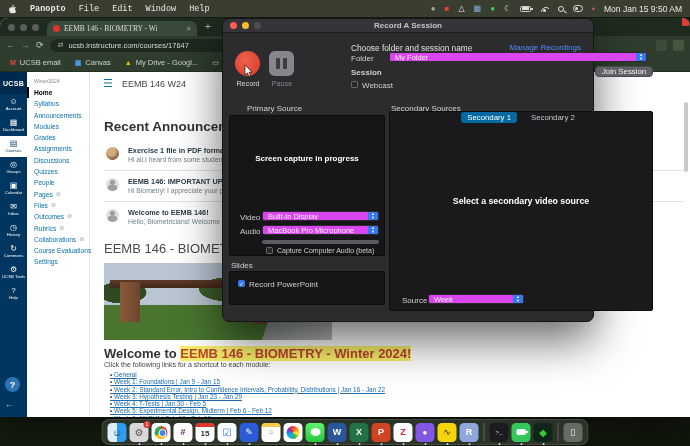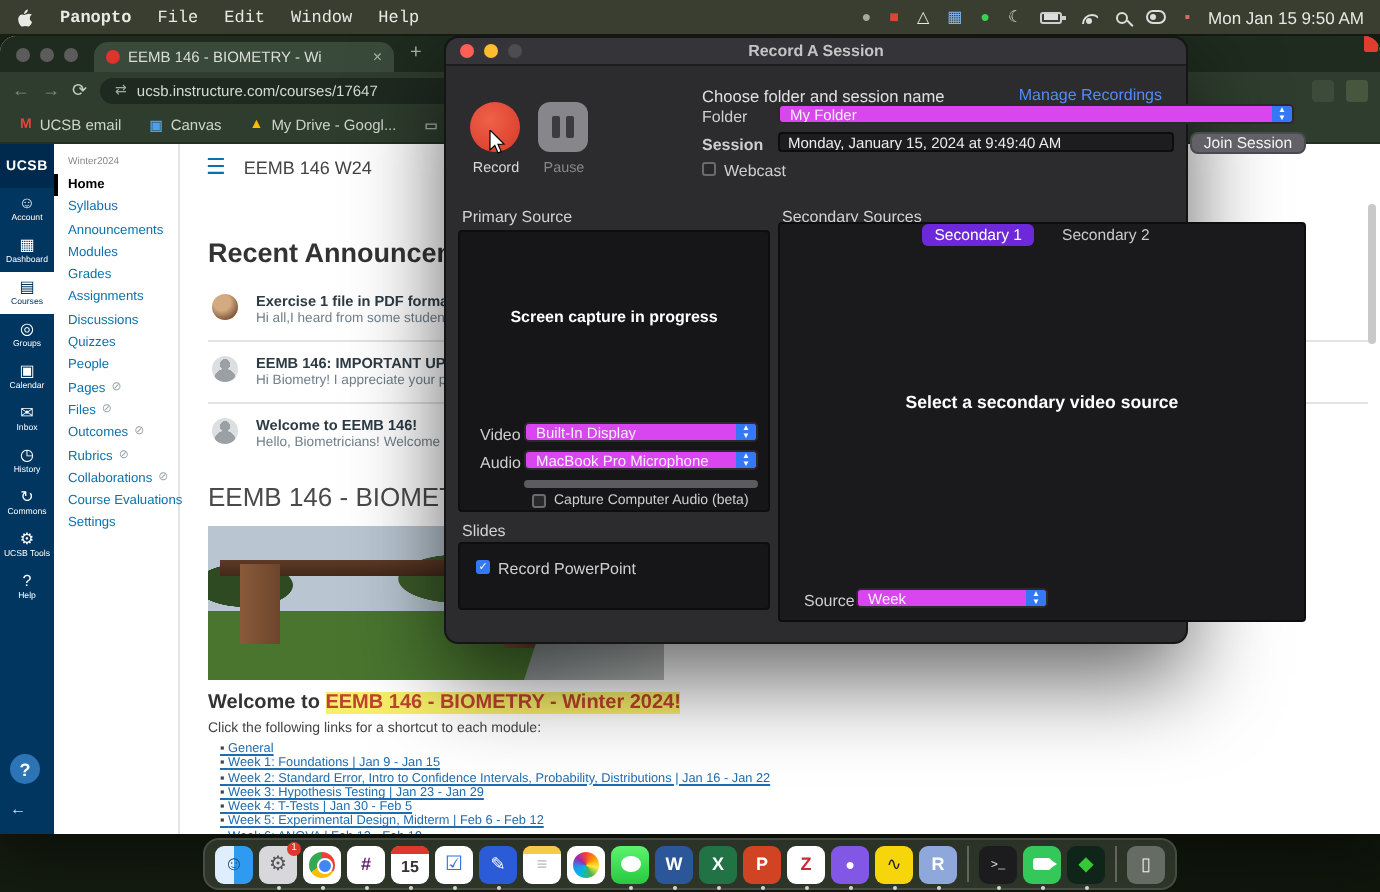--- a/index.html
+++ b/index.html
@@ -26,21 +26,21 @@
   .icon-cc::after { content:""; position:absolute; left:1px; top:1px; width:3px; height:3px; background:#ddd; border-radius:50%; }
 
   
   .browser { position:absolute; left:0; top:18px; width:690px; height:399px; background:#fff;
     border-radius:8px 8px 0 0; box-shadow:0 8px 30px rgba(0,0,0,.5); z-index:1; overflow:hidden; }
   .tabstrip { position:absolute; left:0; top:0; width:100%; height:18px; background:#1f2b1f; display:flex; align-items:flex-end; }
   .lights { display:flex; gap:5px; padding:0 8px 5px 8px; }
   .light { width:7px; height:7px; border-radius:50%; background:#5c5c5c; }
   .tab { width:150px; height:15px; background:#3a4a3a; border-radius:7px 7px 0 0; display:flex; align-items:center;
     gap:4px; padding:0 6px; color:#d8ddd6; font-size:7.5px; }
-  .tab .title { flex:1; white-space:nowrap; overflow:hidden; }
+  .tab .title { flex:1; white-space:nowrap; overflow:hidden;font-family:Liberation Serif, serif; }
   .favicon { width:7px; height:7px; border-radius:50%; background:radial-gradient(circle at 40% 40%, #e0332e 55%, #b02420 100%); flex:none; }
   .tabclose { color:#aab3a8; font-size:8px; }
   .newtab { color:#aab3a8; font-size:10px; margin:0 0 4px 8px; }
   .rec-indicator { position:absolute; right:1px; top:-5px; width:7px; height:13px; background:#e23b30; border-radius:1px; }
   .toolbar { position:absolute; left:0; top:18px; width:100%; height:18px; background:#2e3d2d; display:flex; align-items:center; padding:0 6px; gap:6px; }
   .navbtn { color:#7f8f7d; font-size:9px; }
   .navbtn.active { color:#c2cdbe; }
   .urlpill { width:380px; height:13px; background:#1e2920; border-radius:7px; display:flex; align-items:center; gap:5px; padding:0 8px; color:#d3dbd0; font-size:7.5px; }
   .urlpill .site-icon { color:#9fae9b; font-size:7px; }
   .ext-tile { width:11px; height:11px; border-radius:2px; background:#3c4b3a; margin-left:auto; }
@@ -88,21 +88,21 @@
   .hero .trees { position:absolute; left:0; top:12px; width:100%; height:32px;
     background:
       radial-gradient(ellipse 40px 18px at 8% 55%, #2e4a22 0 60%, transparent 61%),
       radial-gradient(ellipse 50px 20px at 55% 45%, #3c5c2a 0 60%, transparent 61%),
       radial-gradient(ellipse 46px 16px at 96% 50%, #2e4a22 0 60%, transparent 61%); }
   .hero .beam { position:absolute; left:6px; top:17px; width:196px; height:8px; background:linear-gradient(#5d3a26,#43291a); }
   .hero .pillar1 { position:absolute; left:16px; top:19px; width:20px; height:40px; background:linear-gradient(90deg,#8a5a3a,#6d452c); }
   .hero .pillar2 { position:absolute; left:148px; top:15px; width:26px; height:46px; background:linear-gradient(90deg,#7c4e32,#5f3a24); }
   .hero .pillar3 { position:absolute; left:196px; top:22px; width:13px; height:38px; background:#6d452c; }
   .hero .road { position:absolute; right:0; bottom:0; width:70px; height:22px; background:linear-gradient(100deg,#8f9696,#b7bcba); transform:skewX(-18deg); transform-origin:bottom right; }
-  .welcome { position:absolute; left:14px; top:274px; font-size:10px; font-weight:bold; color:#333; white-space:nowrap; }
+  .welcome { position:absolute; left:14px; top:274px; font-size:13px; font-weight:bold; color:#333; white-space:nowrap; }
   .hl { background:#f7ef6a; color:#bf4430; }
   .instr { position:absolute; left:14px; top:289px; font-size:7px; color:#444; }
   .mod-links { position:absolute; left:20px; top:299px; list-style:none; }
   .mod-links li { font-size:6.4px; line-height:7.3px; color:#1f6cb0; text-decoration:underline; white-space:nowrap; }
   .mod-links li::before { content:"▪ "; color:#444; text-decoration:none; }
   .scrollbar { position:absolute; right:2px; top:30px; width:4px; height:70px; background:#c9c9c9; border-radius:2px; }
 
   
   .dialog { position:absolute; left:222px; top:18px; width:372px; height:304px; background:#2c2b2e;
     border:1px solid #151515; border-radius:7px; box-shadow:0 18px 45px rgba(0,0,0,.6); z-index:3; color:#d6d6d6; }
@@ -126,21 +126,21 @@
   .pause-btn { position:absolute; left:46px; top:32px; width:25px; height:25px; border-radius:6px; background:#87868b; display:flex; align-items:center; justify-content:center; gap:3px; }
   .pause-btn i { width:4px; height:11px; background:#3c3b40; border-radius:1px; }
   .pause-lbl { position:absolute; left:40px; top:60px; width:38px; text-align:center; font-size:7.2px; color:#88878c; }
   .sect-label { position:absolute; font-size:8px; color:#d2d2d2; }
   .panel { position:absolute; background:#161518; border:1px solid #0e0e10; border-radius:2px; }
   .pv-status { position:absolute; left:0; right:0; top:38px; text-align:center; font-size:8px; font-weight:bold; color:#fff; }
   .sv-status { position:absolute; left:0; right:0; top:84px; text-align:center; font-size:8.8px; font-weight:bold; color:#fff; }
   .meter { position:absolute; left:32px; top:124px; width:117px; height:4px; background:#5c5b60; border-radius:2px; }
   .tabs2 { position:absolute; left:166px; top:93px; width:264px; display:flex; justify-content:center; gap:8px; z-index:2; }
   .tab2 { font-size:7.8px; color:#c9c9c9; padding:1px 6px; }
-  .tab2.sel { background:#6d28d9; border-radius:3px; color:#fff; }
+  .tab2.sel { background:#0369a1; border-radius:3px; color:#fff; }
 
   
   .dock { position:absolute; left:50%; transform:translateX(-50%); bottom:1px; height:26px; background:rgba(70,78,64,.55);
     border:1px solid rgba(255,255,255,.12); border-radius:8px; display:flex; align-items:center; gap:3px; padding:0 5px; z-index:5; }
   .dk { width:19px; height:19px; border-radius:4.5px; display:flex; align-items:center; justify-content:center; font-size:10px; color:#fff; position:relative; flex:none; }
   .dk .dot { position:absolute; bottom:-3px; left:50%; transform:translateX(-50%); width:2px; height:2px; border-radius:50%; background:#d6d6d6; }
   .dk .badge { position:absolute; right:-2px; top:-2px; min-width:7px; height:7px; border-radius:4px; background:#e0372c; color:#fff; font-size:5px; line-height:7px; text-align:center; padding:0 1px; }
   .dk-sep { width:1px; height:18px; background:rgba(255,255,255,.25); margin:0 2px; flex:none; }
   .dk-finder { background:linear-gradient(90deg,#dfeefc 0 50%,#2e9bf0 50% 100%); color:#1c4d74; }
   .dk-settings { background:#d8d8dc; color:#555; }
@@ -439,29 +439,26 @@
     <span class="frow-label" style="left:128px; top:35px;">Folder</span>
     <div class="dd" style="left:166px; top:33px; width:258px;">
       <span>My Folder</span>
       <span class="stepper">
           <span>▲</span>
           <span>▼</span>
         </span>
     </div>
 
     <span class="frow-label" style="left:128px; top:49px;font-weight:bold;">Session</span>
-    <div class="txtfield" style="left:166px; top:47px; width:198px;">
-        <span>Monday, January 15, 2024 at 9:49:40 AM</span>
-      </div>
     <div class="btn" style="left:372px; top:46.5px; width:58px; height:11px;">Join Session</div>
 
     <span class="chk" style="left:128px; top:62px;"></span>
     <span class="frow-label" style="left:139px; top:62px;">Webcast</span>
 
-    <span class="sect-label" style="left:8px; top:85px;">Primary Source</span>
+    <span class="sect-label" style="left:24px; top:85px;">Primary Source</span>
     <div class="panel" style="left:6px; top:96px; width:156px; height:141px;">
       <div class="pv-status">Screen capture in progress</div>
       <span class="frow-label" style="left:10px; top:97px;">Video</span>
       <div class="dd" style="left:32px; top:95px; width:117px;">
         <span>Built-In Display</span>
         <span class="stepper">
             <span>▲</span>
             <span>▼</span>
           </span>
       </div>

